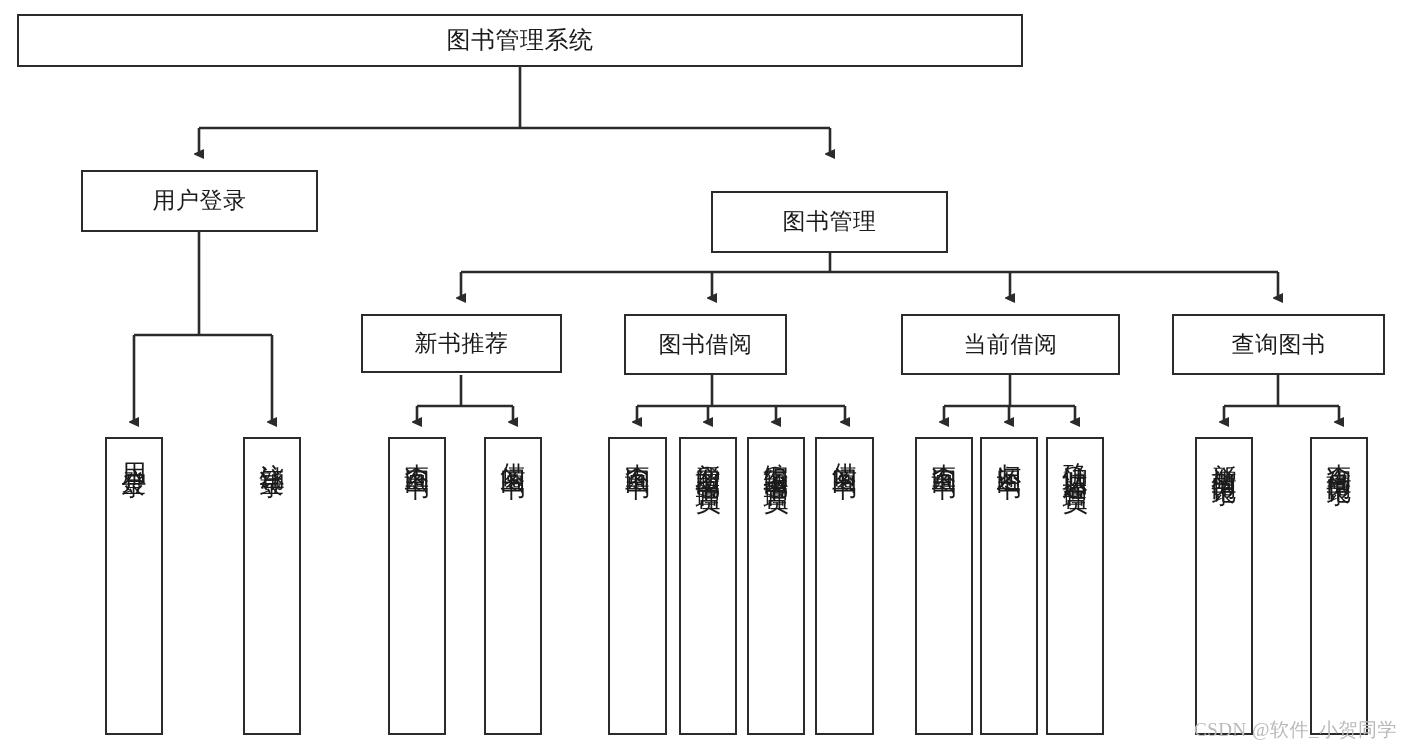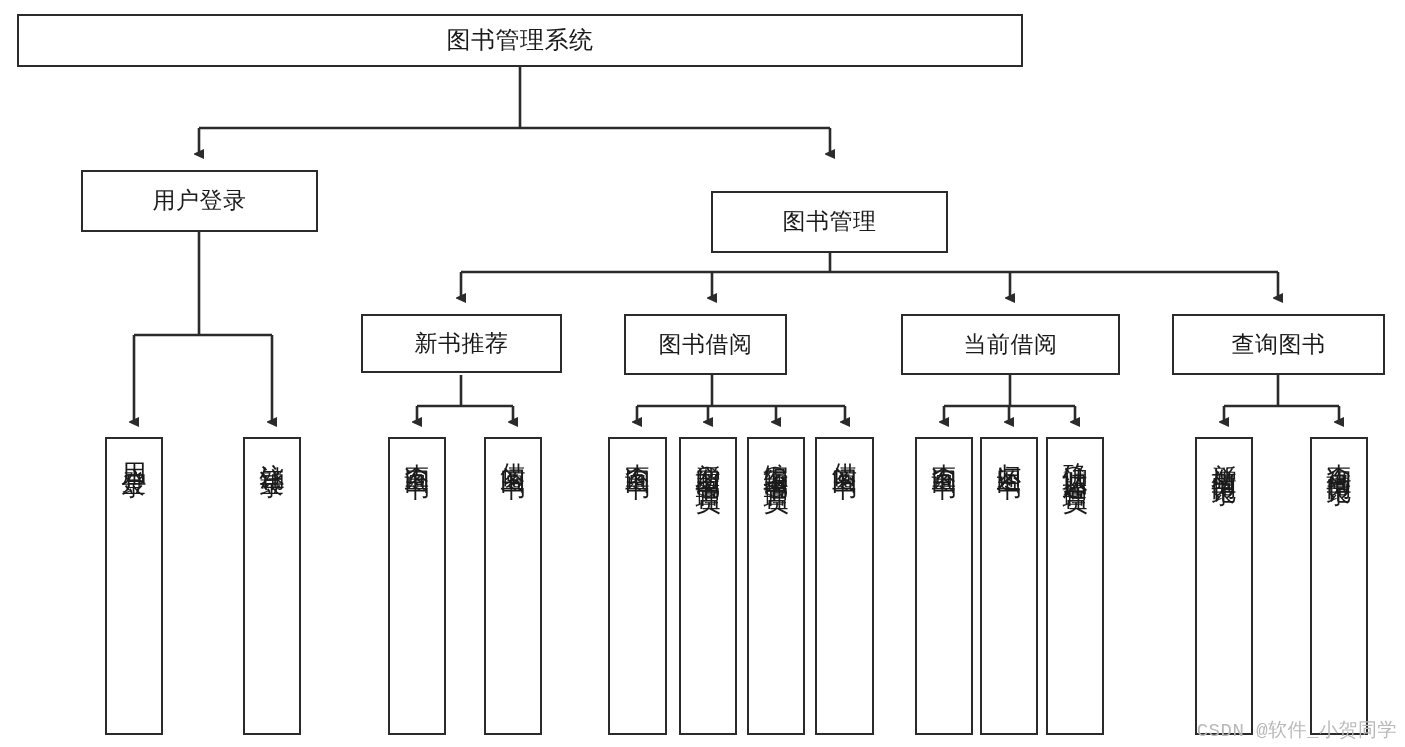--- a/index.html
+++ b/index.html
@@ -64,21 +64,21 @@
     line-height: 1;
   }
   .watermark {
     position: absolute;
     right: 8px;
     bottom: 4px;
     font-size: 19px;
     color: #b9b9b9;
     letter-spacing: 0.5px;
     white-space: nowrap;
-    font-family: Liberation Mono, monospace;
+    font-family: Liberation Serif, serif;
   }
 </style>
 </head>
 <body>
 
 <div id="canvas">
 
   <svg class="edges" viewBox="0 0 1405 747" xmlns="http://www.w3.org/2000/svg">
     <defs>
       <marker id="arrow" markerWidth="10" markerHeight="10" refX="5" refY="5" orient="auto" markerUnits="userSpaceOnUse">

